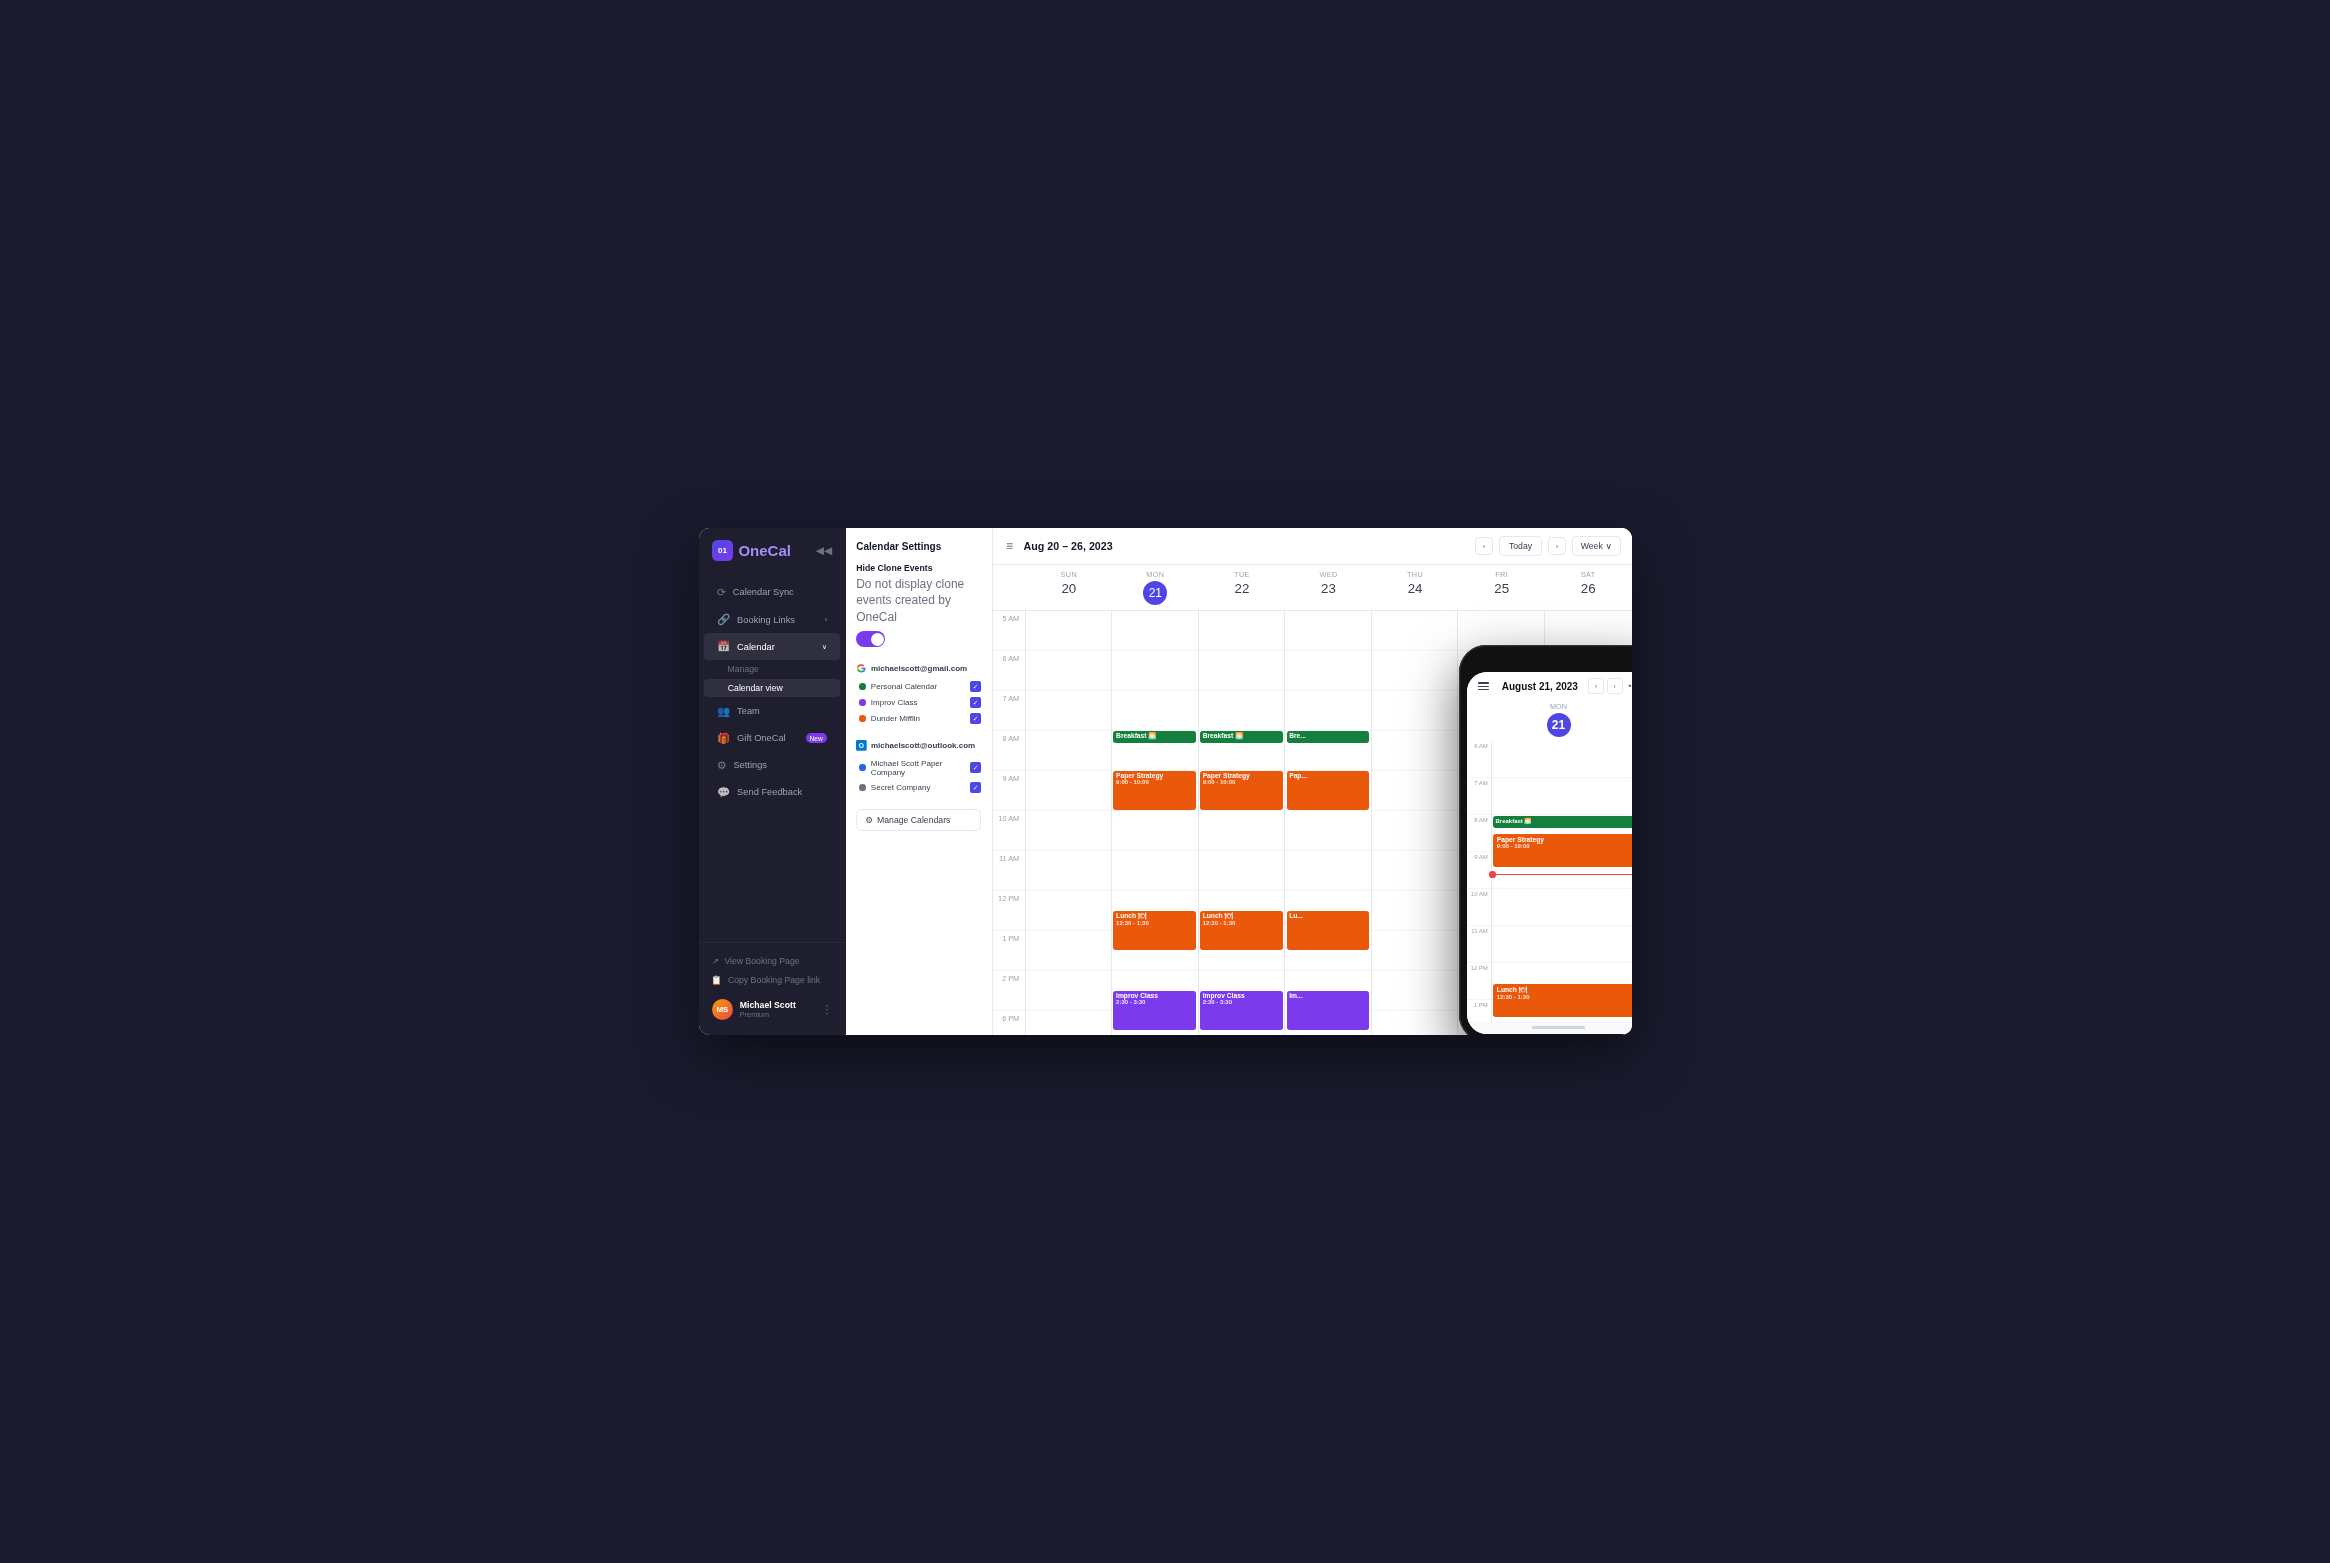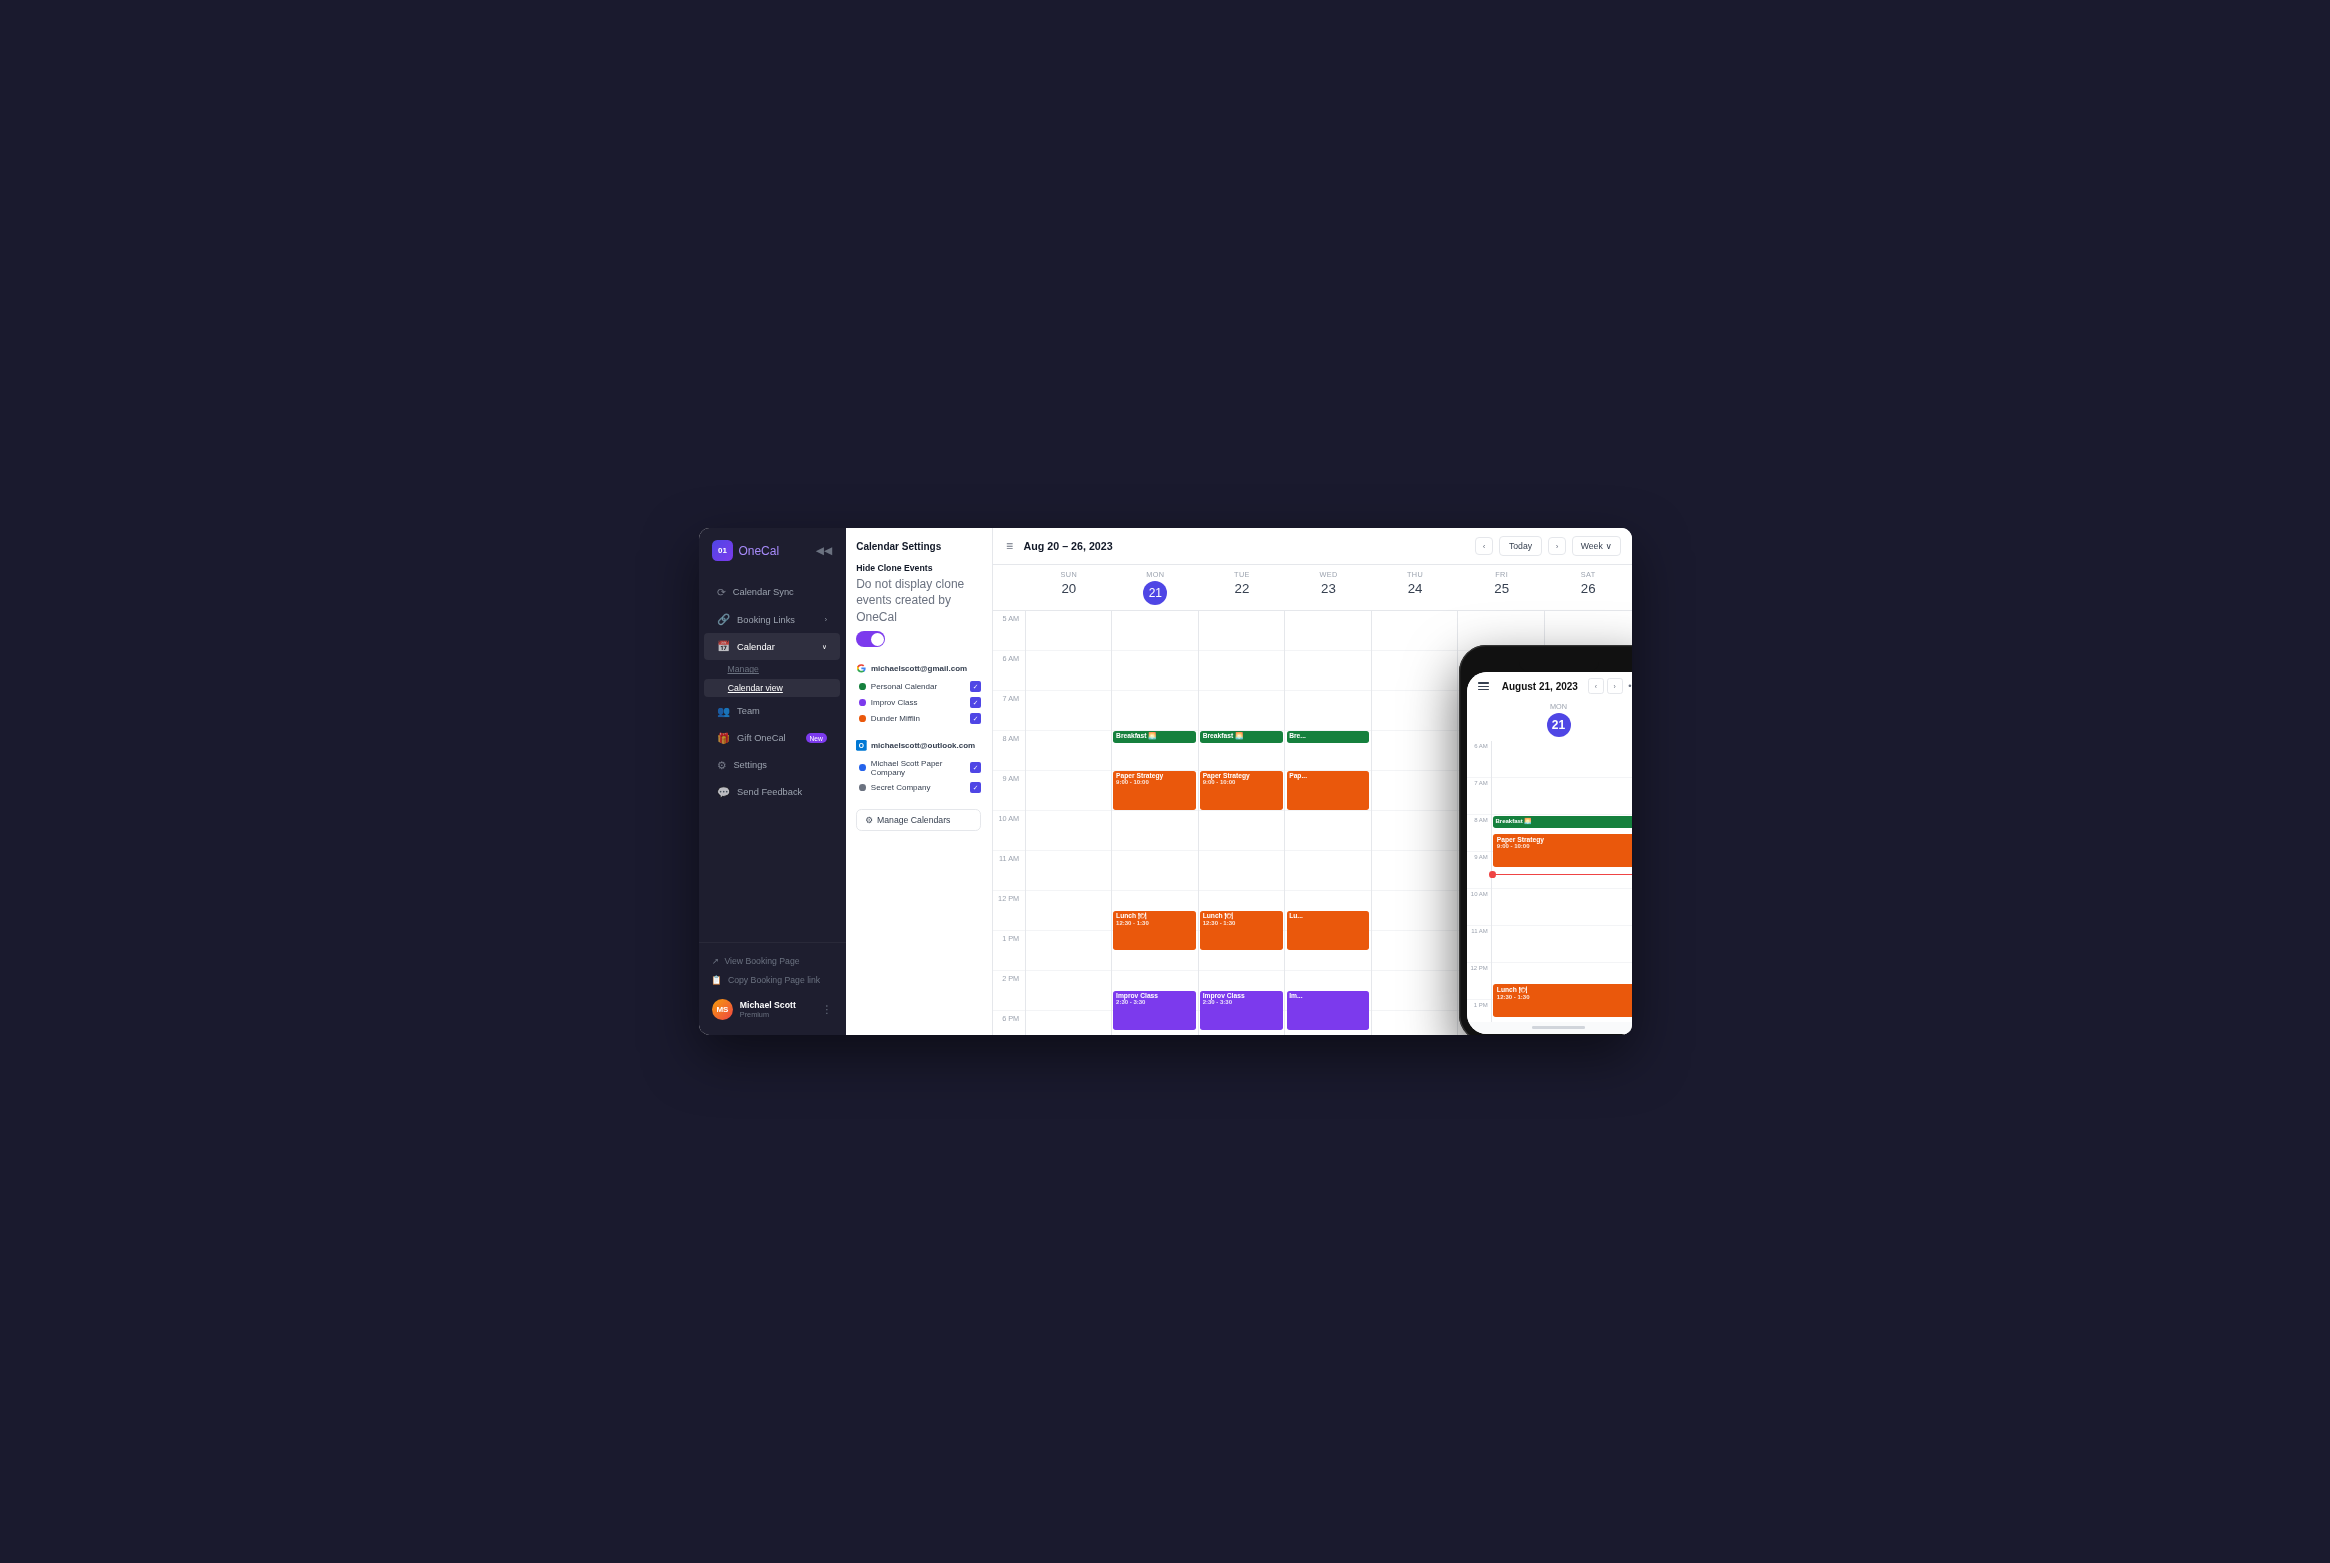--- a/index.html
+++ b/index.html
@@ -43,22 +43,22 @@
       background: linear-gradient(135deg, #4f46e5, #7c3aed);
       border-radius: 5.3px;
       display: flex;
       align-items: center;
       justify-content: center;
       color: #fff;
       font-weight: 800;
       font-size: 8px;
     }
     .logo-text {
-      font-size: 12px;
-      font-weight: 400;
+      font-size: 15px;
+      font-weight: 700;
       color: #fff;
     }
     .logo-text span { color: #a78bfa; }
     .sidebar-collapse-btn {
       margin-left: auto;
       color: #6b7280;
       background: none;
       border: none;
       cursor: pointer;
       font-size: 10.7px;
@@ -88,21 +88,20 @@
       font-size: 6.7px;
       padding: 1.3px 4px;
       border-radius: 6.7px;
       margin-left: auto;
     }
     .nav-sub-item {
       padding: 4px 13.3px 4px 29px;
       color: #6b7280;
       font-size: 8.7px;
       cursor: pointer;
-      text-decoration: underline;
     }
     .nav-sub-item.active {
       background: rgba(255,255,255,0.08);
       color: #fff;
       border-radius: 4px;
       margin: 0.7px 5.3px;
       padding: 4px 13.3px 4px 24px;
     }
     .sidebar-bottom {
       padding: 8px;

